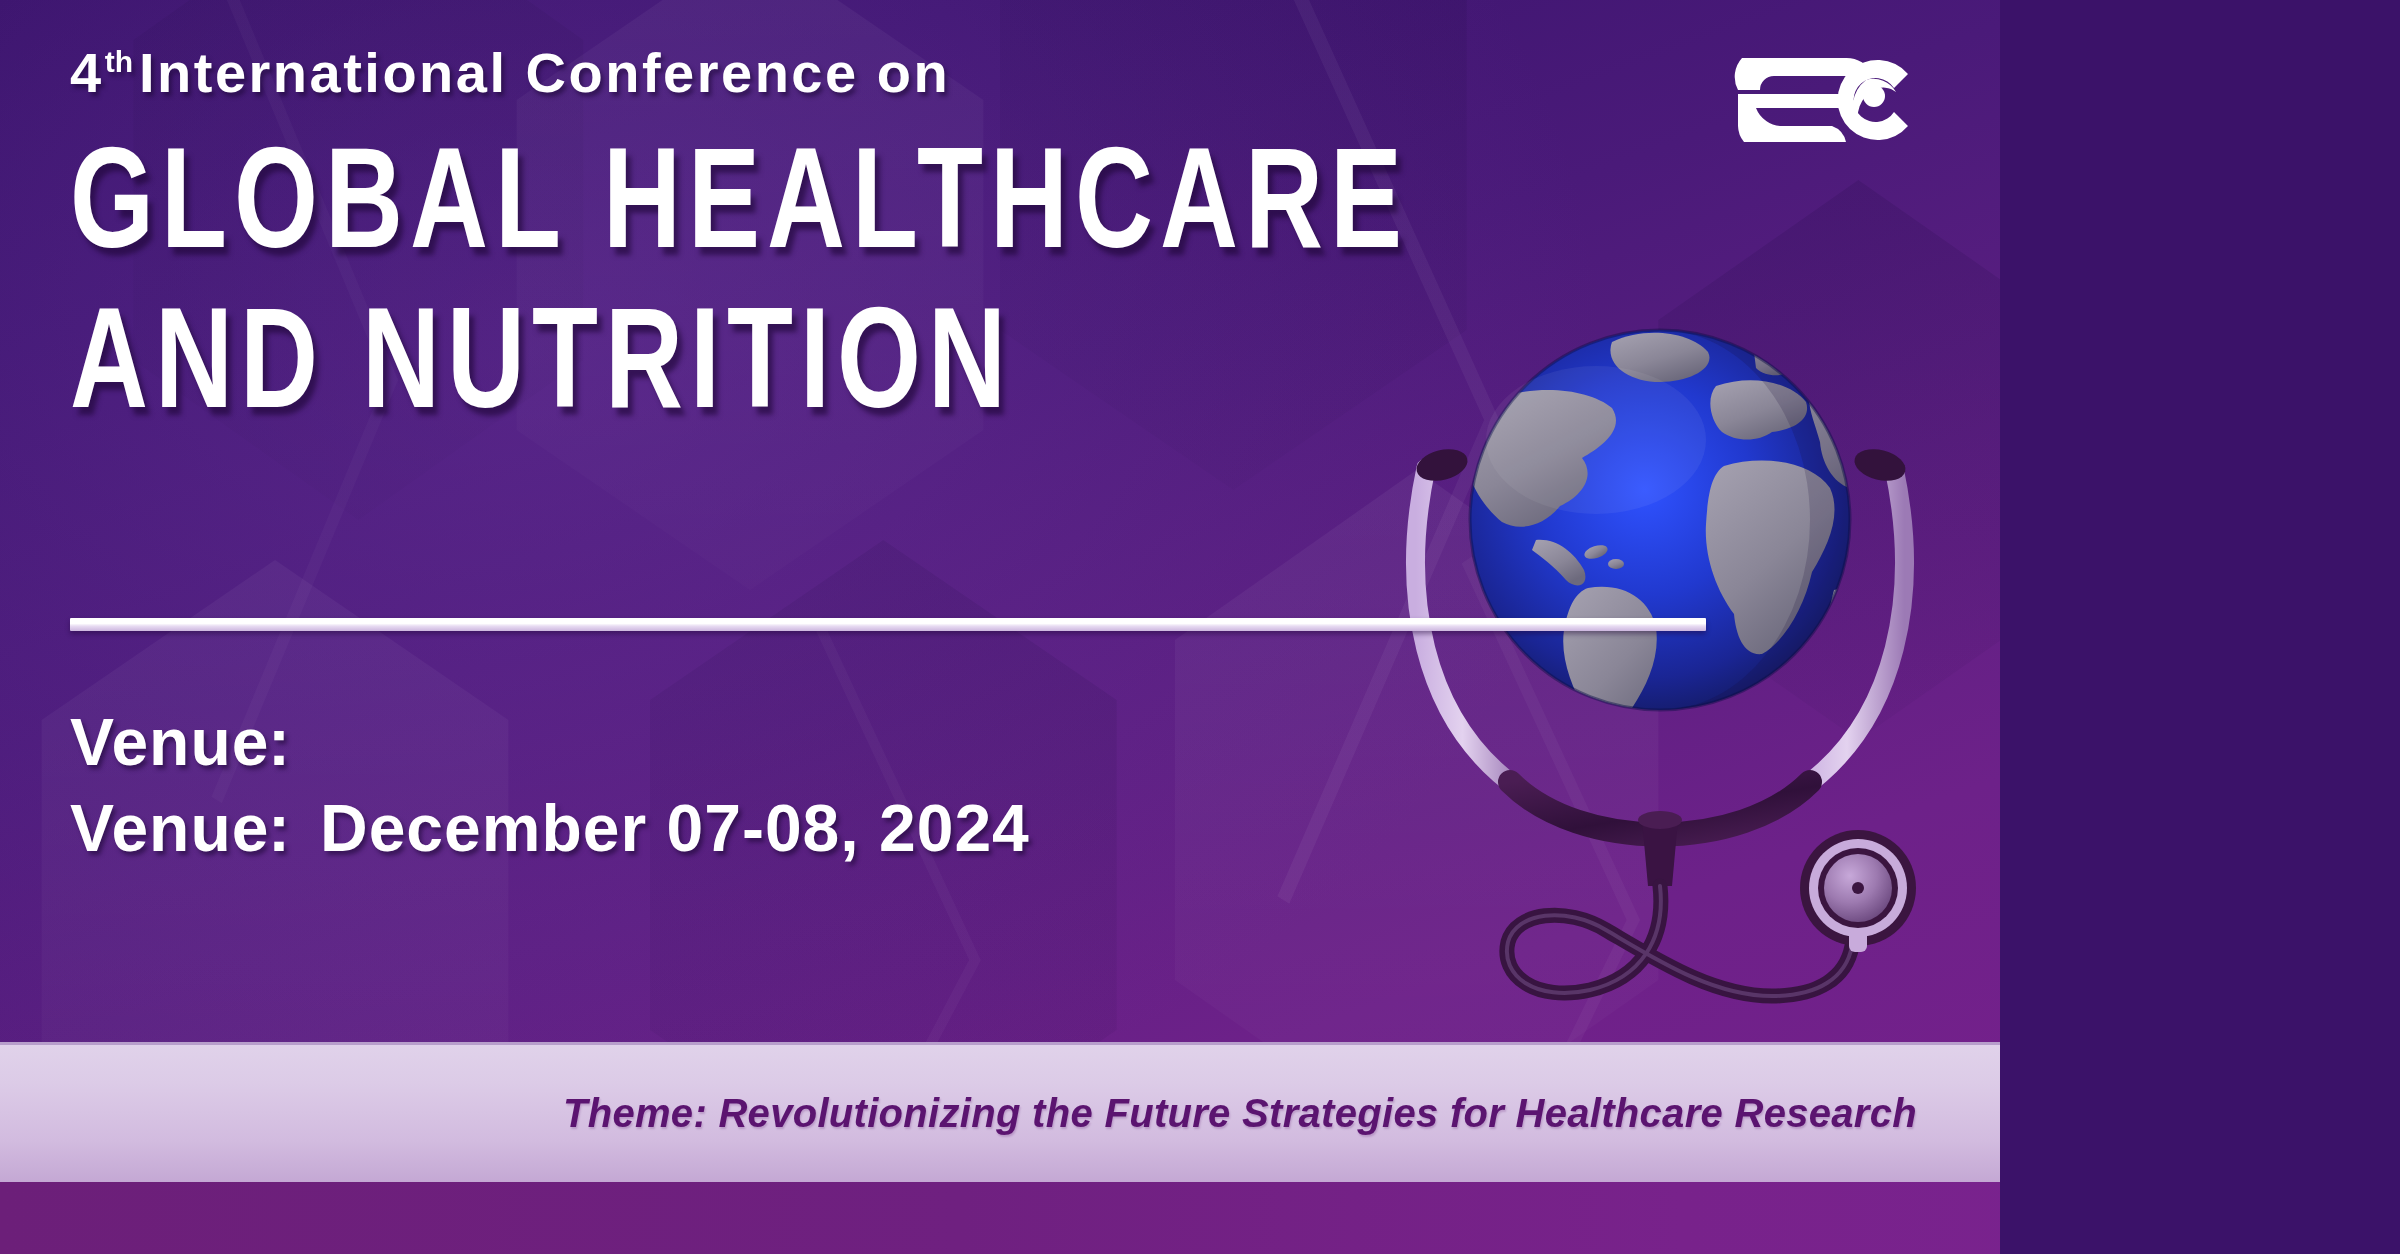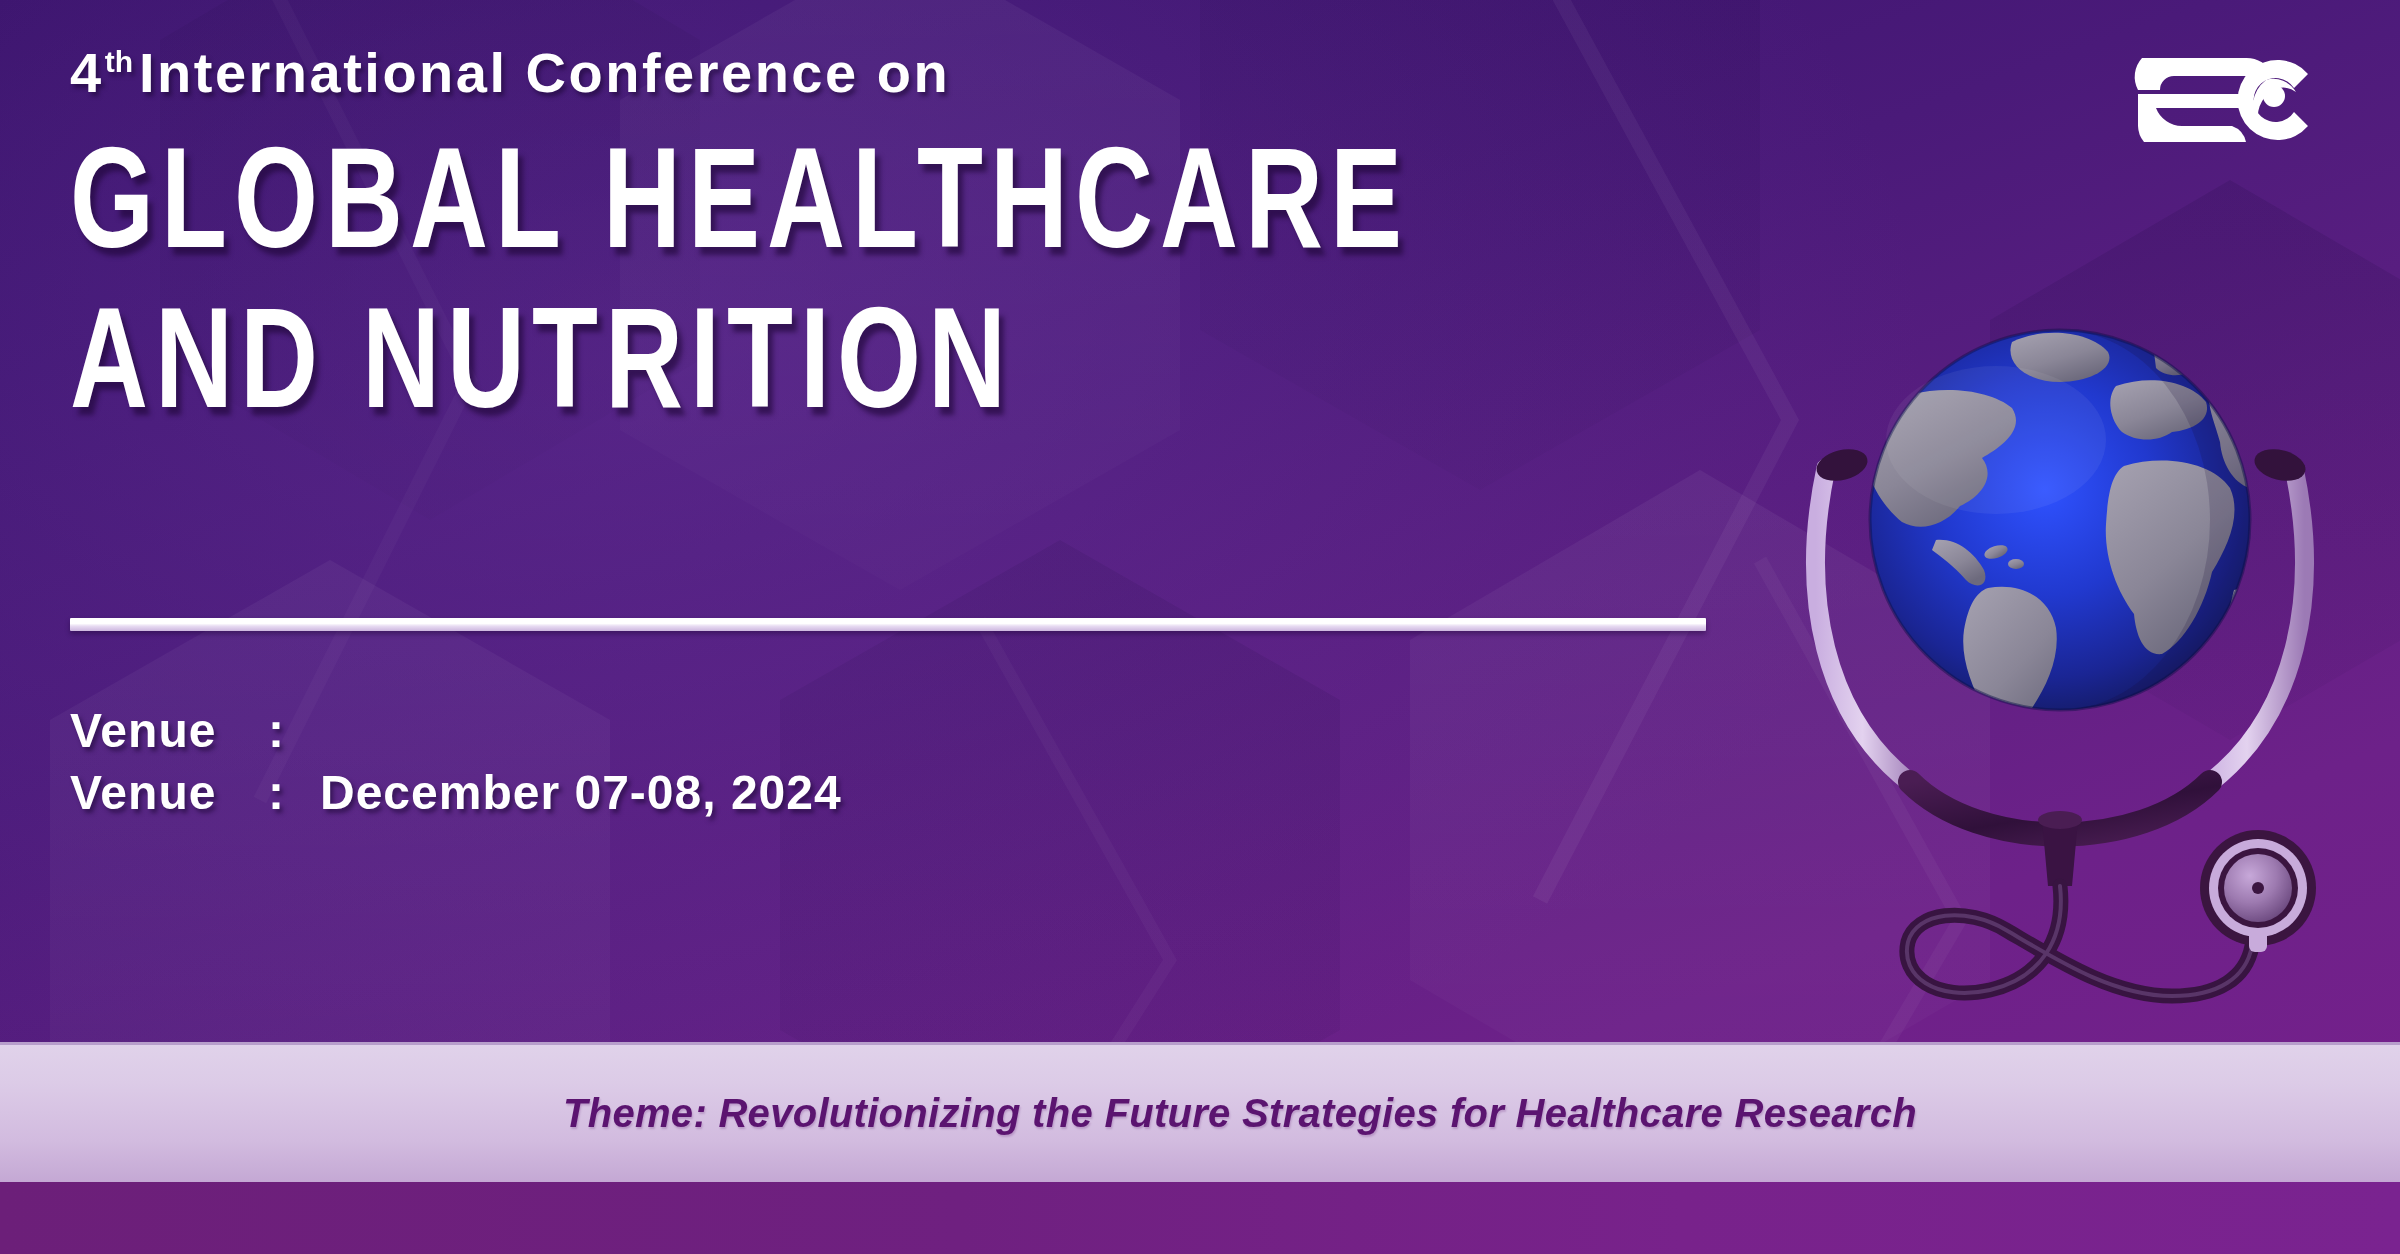--- a/index.html
+++ b/index.html
@@ -1,21 +1,21 @@
 <!DOCTYPE html>
 <html><head>
 <meta charset="utf-8">
 <style>
   * { margin:0; padding:0; box-sizing:border-box; }
   html,body { width:2400px; height:1254px; overflow:hidden; background:#3b1269; }
   body { font-family:"Liberation Sans", sans-serif; }
 
   .banner{
     position:relative;
-    width:2400px; height:1254px;
+    width:2000px; height:1254px;
     overflow:hidden;
     background:
       linear-gradient(160deg,
         #361168 0%,
         #3d1570 18%,
         #4a1a79 38%,
         #5c1f82 58%,
         #6d2189 76%,
         #77208c 100%);
   }
@@ -91,21 +91,21 @@
     border-radius:1px;
   }
 
   .info{
     position:absolute; left:70px; top:700px;
     color:#ffffff;
   }
   .info-row{
     display:flex;
     align-items:flex-start;
-    font-size:48px;
+    font-size:66px;
     font-weight:700;
     letter-spacing:1px;
     line-height:1.30;
     text-shadow:3px 4px 4px rgba(25,5,50,.55);
     white-space:nowrap;
   }
   .info-label{ display:inline-block; width:198px; }
   .info-colon{ display:inline-block; width:52px; }
   .info-value{ display:inline-block; }
 

